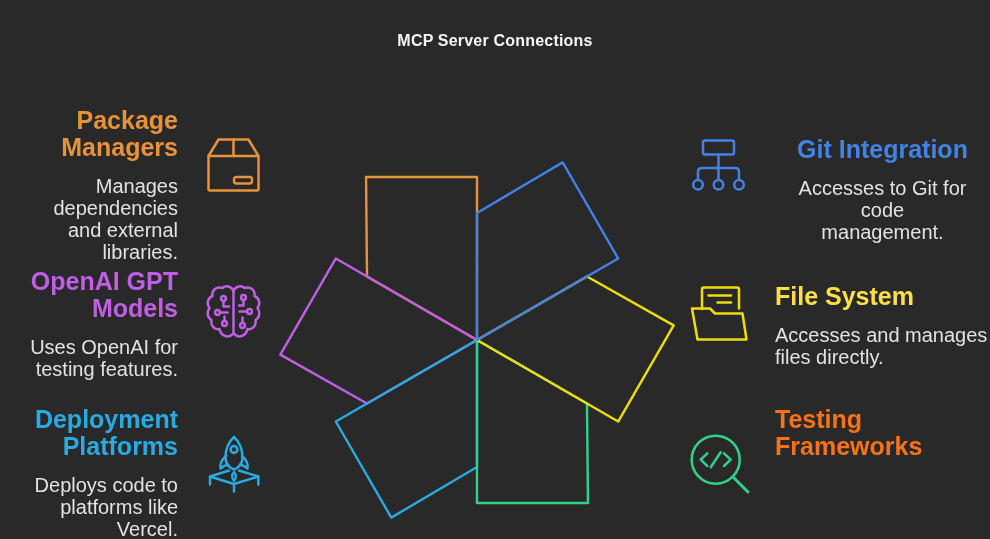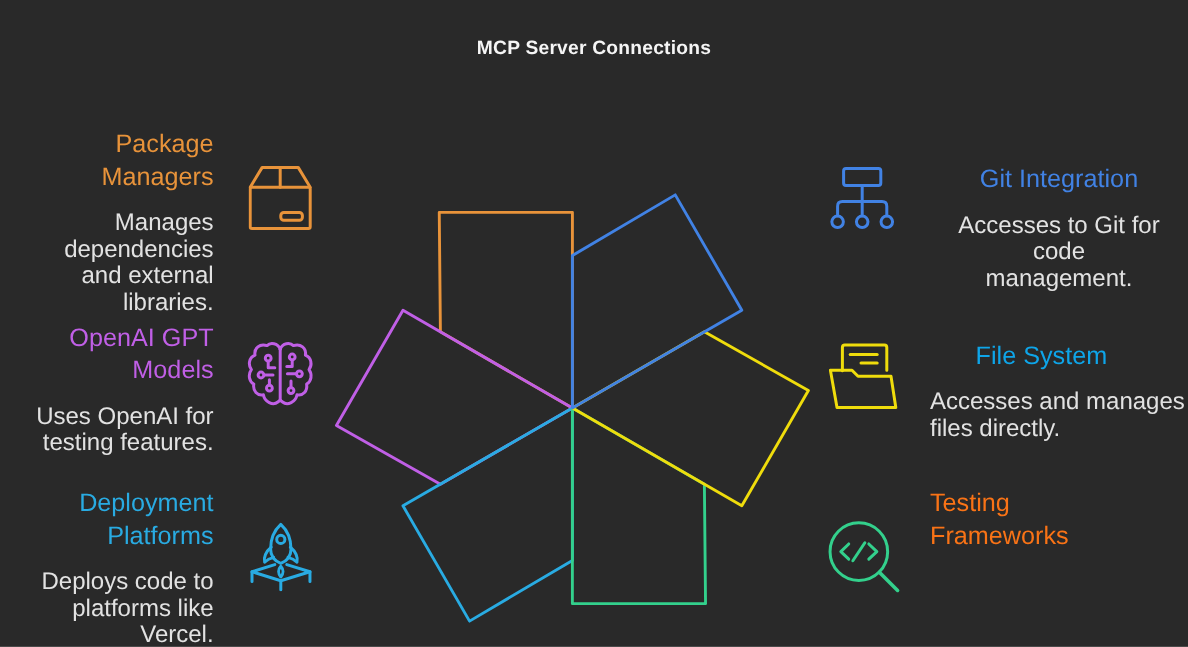--- a/index.html
+++ b/index.html
@@ -8,21 +8,21 @@
     background:#292929; overflow:hidden;
     font-family:"Liberation Sans", sans-serif;
   }
   .title{
     position:absolute; left:0; top:8; width:990px;
     text-align:center; font-size:16px; font-weight:700;
     color:#F5F5F5; letter-spacing:.2px;margin-top:32px;
   }
   .item{ position:absolute; }
   .item .heading{
-    font-size:21px; font-weight:400; line-height:27px;
+    font-size:25px; font-weight:700; line-height:27px;
     white-space:pre-line; margin:0;
   }
   .item .desc{
     font-size:20px; line-height:22px; color:#E2E2E2;
     white-space:pre-line; margin:14px 0 0 0;
   }
   .left-item{ left:0; width:178px; text-align:right; }
   .right-item{ left:775px; width:215px; text-align:left; }
   #item-package{ top:107px; }
   #item-openai{ top:257px;margin-top:11px; }
@@ -125,21 +125,21 @@
       <rect x="12" y="2.5" width="31" height="14" rx="2"></rect>
       <line x1="27.5" y1="16.5" x2="27.5" y2="41.8"></line>
       <path d="M7,41.8 L7,34 Q7,30 11,30 L44,30 Q48,30 48,34 L48,41.8"></path>
       <circle cx="7" cy="46.8" r="4.8"></circle>
       <circle cx="27.5" cy="46.8" r="4.8"></circle>
       <circle cx="48" cy="46.8" r="4.8"></circle>
     </svg>
   </span>
 
   <div class="item right-item" id="item-fs">
-    <div class="heading" style="color: #0ea5e9; margin-left: 38px;">File System</div>
+    <div class="heading" style="color: #fde047;">File System</div>
     <div class="desc">Accesses and manages
 files directly.</div>
   </div>
   <span class="icon" id="icon-folder" style="color: rgb(239, 220, 12);">
     <svg viewBox="0 0 62 57" fill="none" stroke="currentColor" stroke-width="2.5" stroke-linecap="round" stroke-linejoin="round">
       <path d="M15,24 L15,4.5 Q15,2.5 17,2.5 L50,2.5 Q52,2.5 52,4.5 L52,23.5"></path>
       <line x1="21.5" y1="10.5" x2="44" y2="10.5"></line>
       <line x1="30.5" y1="17.5" x2="44" y2="17.5"></line>
       <path d="M5,23.5 L23,23.5 L28,28.5 L55.5,28.5 L59.5,54.5 L10.5,54.5 Z"></path>
     </svg>

